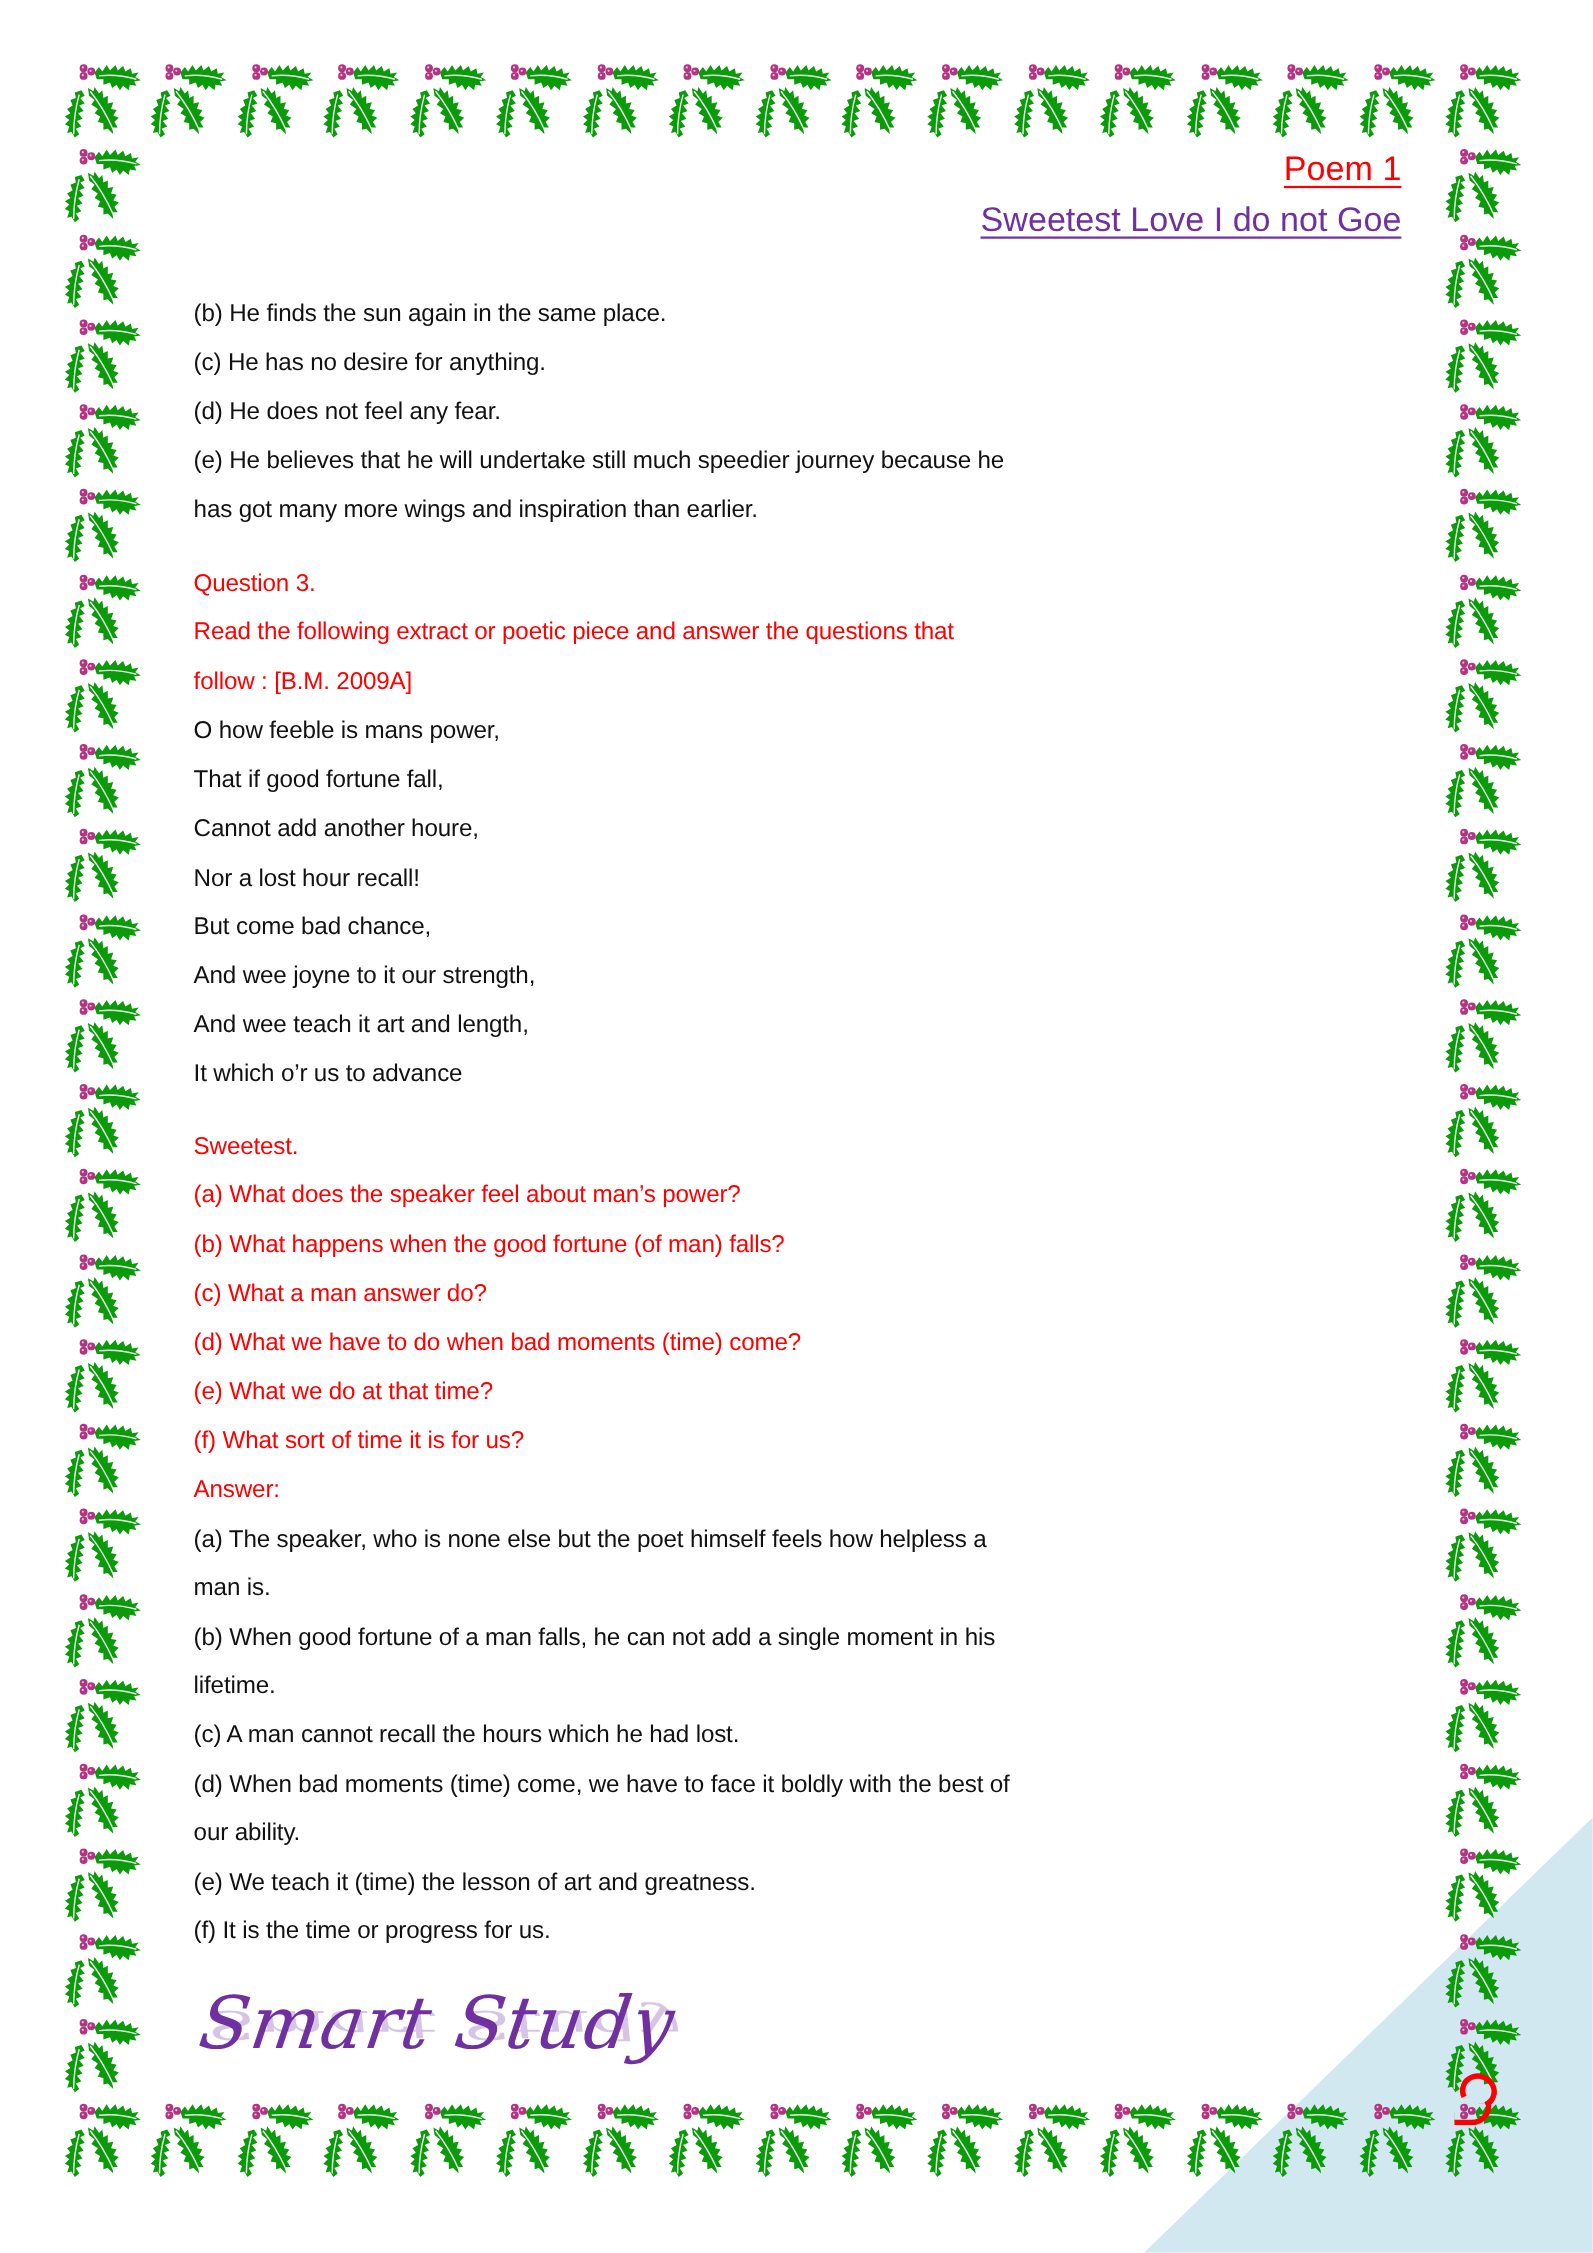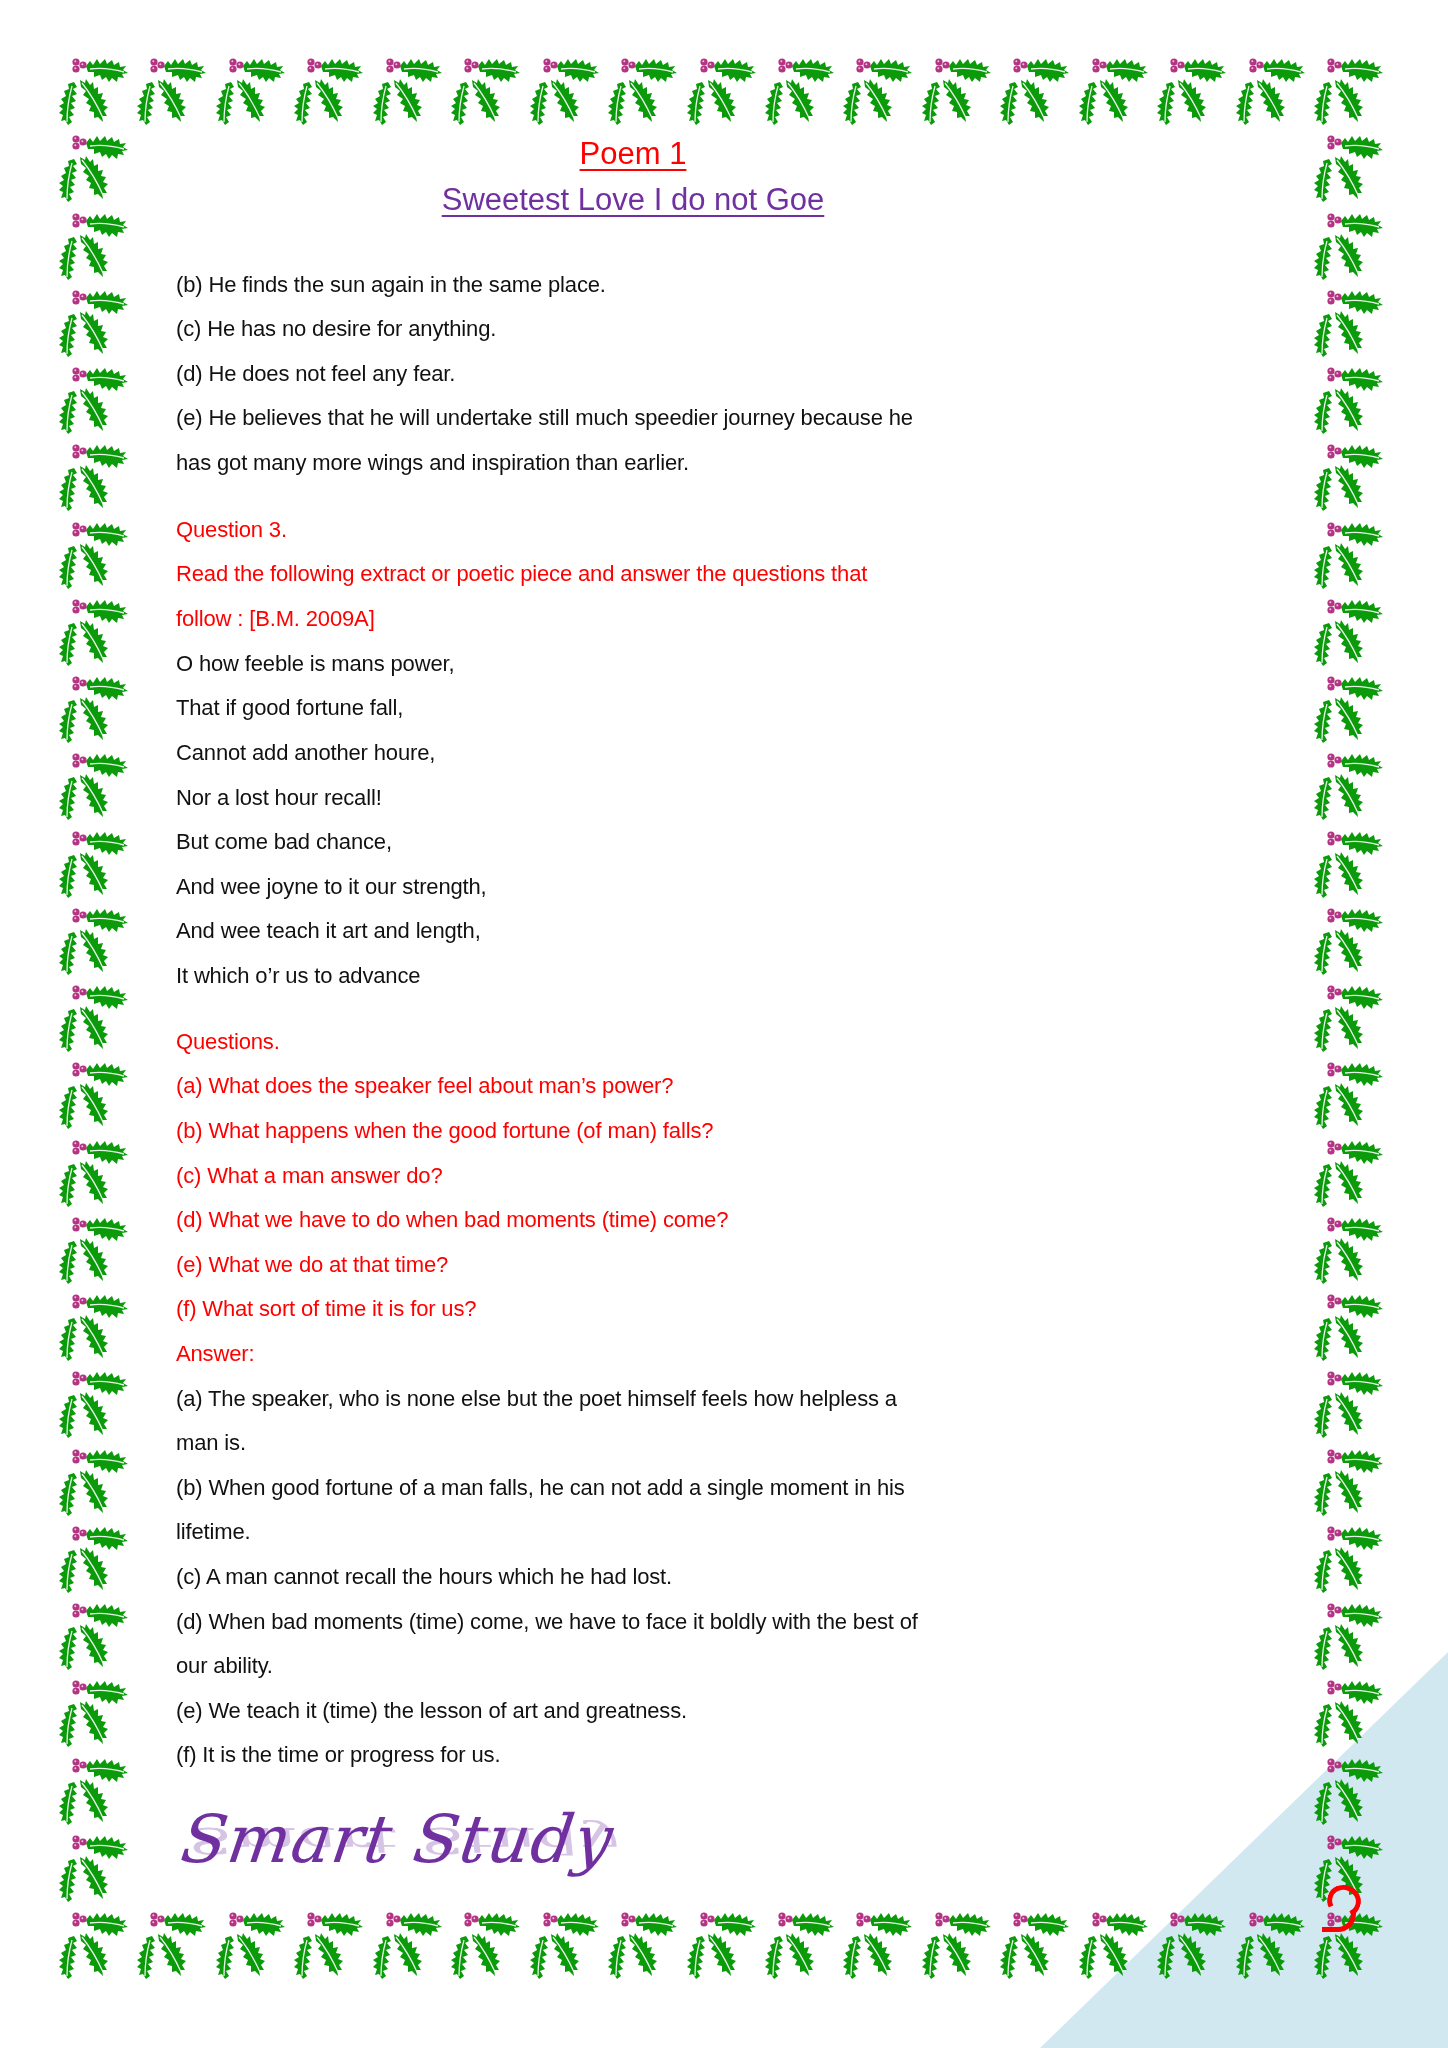--- a/index.html
+++ b/index.html
@@ -10,21 +10,21 @@
   }
   .corner-triangle {
     position: absolute; left: 0; top: 0; width: 1448px; height: 2048px;
     pointer-events: none;
   }
   .holly-layer { position: absolute; left: 0; top: 0; width: 1448px; height: 2048px; }
   .holly { position: absolute; width: 78px; height: 78px; }
   .holly svg { width: 78px; height: 78px; display: block; }
 
   .title {
-    position: absolute; left: 4px; width: 1258px; text-align: center;
+    position: absolute; left: 16px; width: 1258px; text-align: right;
     text-decoration: underline; text-underline-offset: 5px; text-decoration-thickness: 2px;
     white-space: nowrap;
   }
   .title-main { top: 136px; font-size: 31px; color: #ff0000; }
   .title-sub  { top: 182px; font-size: 31px; color: #7030a0; }
 
   .line {
     position: absolute; left: 176px; font-size: 22px; line-height: 30px;
     white-space: nowrap; color: #111111; letter-spacing: -0.15px;
   }
@@ -1681,21 +1681,21 @@
 
 <div class="line" style="top:649px">O how feeble is mans power,</div>
 <div class="line" style="top:693px">That if good fortune fall,</div>
 <div class="line" style="top:738px">Cannot add another houre,</div>
 <div class="line" style="top:783px">Nor a lost hour recall!</div>
 <div class="line" style="top:827px">But come bad chance,</div>
 <div class="line" style="top:872px">And wee joyne to it our strength,</div>
 <div class="line" style="top:916px">And wee teach it art and length,</div>
 <div class="line" style="top:961px">It which o’r us to advance</div>
 
-<div class="line red" style="top:1027px">Questions.</div>
+<div class="line red" style="top:1027px">Sweetest.</div>
 <div class="line red" style="top:1071px">(a) What does the speaker feel about man’s power?</div>
 <div class="line red" style="top:1116px">(b) What happens when the good fortune (of man) falls?</div>
 <div class="line red" style="top:1161px">(c) What a man answer do?</div>
 <div class="line red" style="top:1205px">(d) What we have to do when bad moments (time) come?</div>
 <div class="line red" style="top:1250px">(e) What we do at that time?</div>
 <div class="line red" style="top:1294px">(f) What sort of time it is for us?</div>
 
 <div class="line red" style="top:1339px">Answer:</div>
 <div class="line" style="top:1384px">(a) The speaker, who is none else but the poet himself feels how helpless a</div>
 <div class="line" style="top:1428px">man is.</div>

